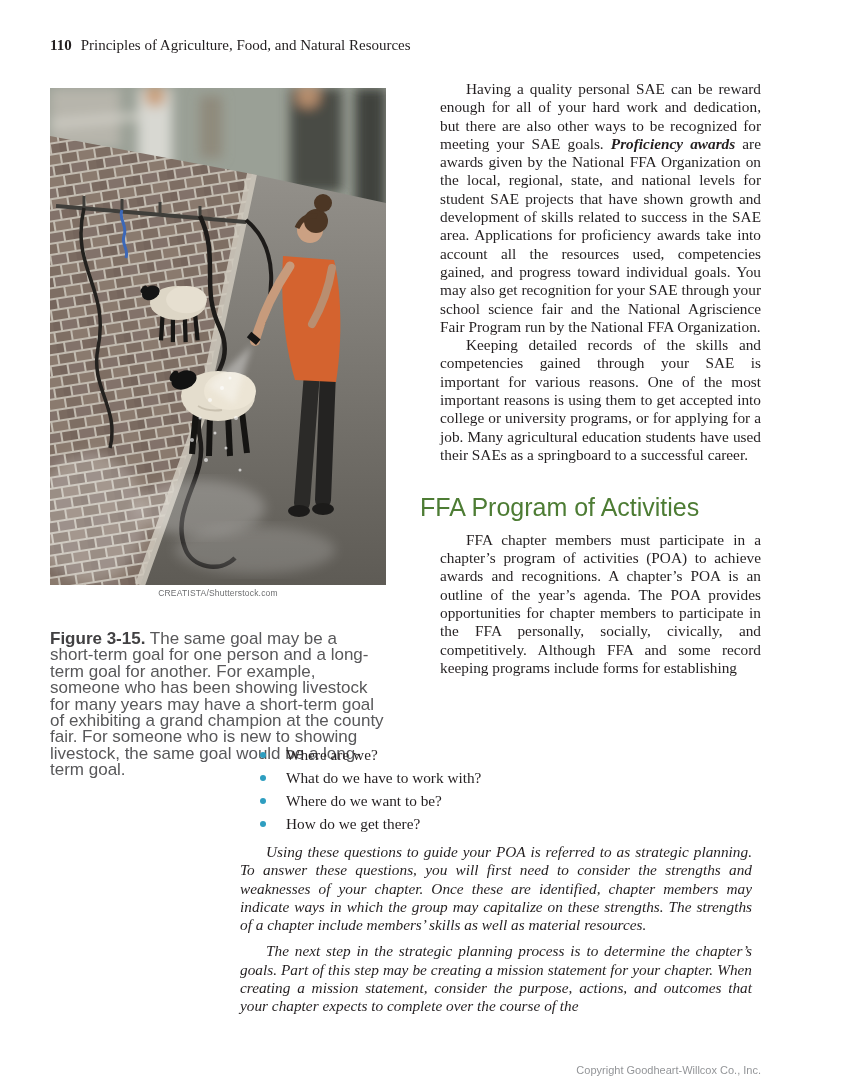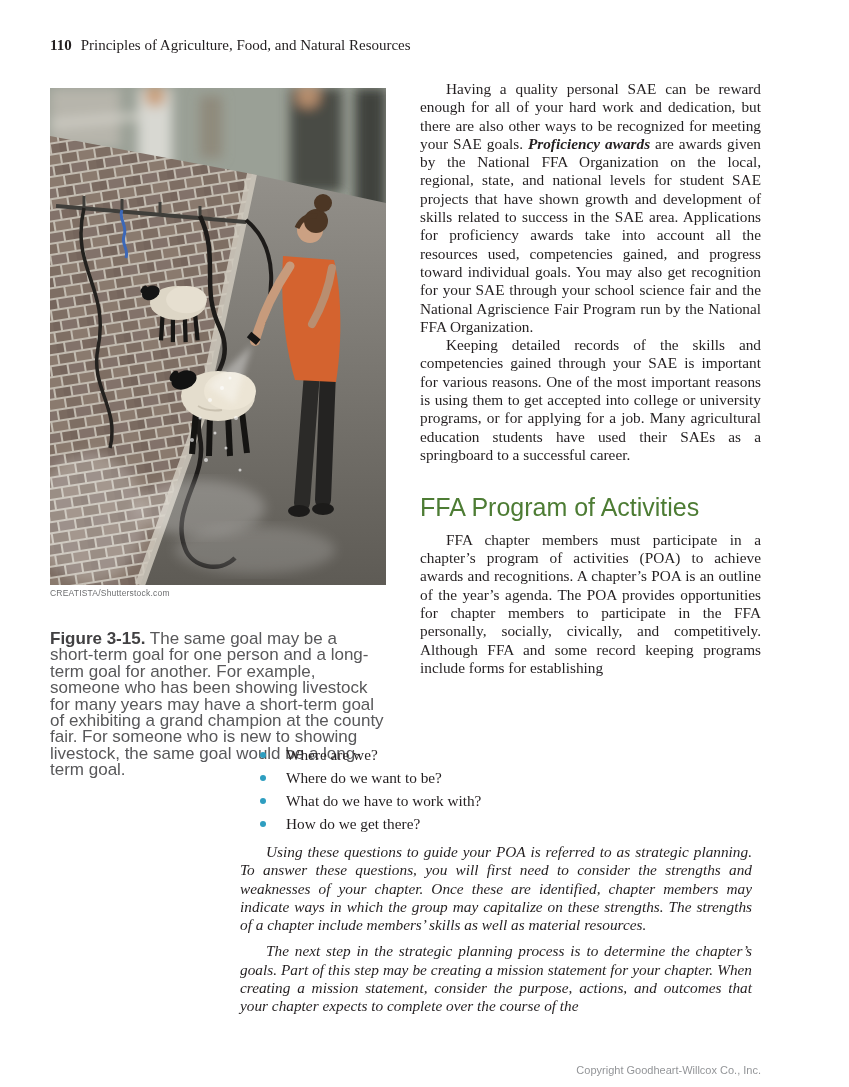--- a/index.html
+++ b/index.html
@@ -26,21 +26,21 @@
   }
   .running-head .pg-num{font-weight:bold;margin-right:9px;}
   
   .photo-box{
     position:absolute;left:50px;top:88px;width:336px;height:497px;
     background:#9aa096;overflow:hidden;
   }
   .photo-box svg{display:block;}
   .photo-credit{
     position:absolute;left:50px;top:588px;width:336px;
-    text-align:left;
+    text-align:center;
     font-family:"Liberation Sans",sans-serif;
     font-size:8.5px;color:#6d6e70;letter-spacing:.2px;
   }
   .figure-caption{
     position:absolute;left:50px;top:631px;width:334px;
     font-family:"Liberation Sans",sans-serif;
     font-size:17px;line-height:16.4px;color:var(--caption-gray);
   }
   .figure-caption .cap-label{font-weight:bold;color:#414042;}
   
@@ -53,20 +53,21 @@
     font-size:25px;line-height:1.1;
     color:var(--heading-green);
     margin:0 0 9px 0;
   }
   .section-heading.second{margin-top:30px;}
   p.body-p{
     font-size:15.3px;line-height:18.3px;
     text-align:justify;
     text-indent:26px;
     color:var(--body-text);
+    margin-left:20px;
   }
   p.body-p .em-term{font-weight:bold;font-style:italic;}
   
   .bottom-block{
     position:absolute;left:232px;top:722px;width:528px;
     font-size:15.3px;line-height:18.3px;color:var(--body-text);
   }
   .continuation{
     font-size:15.3px;line-height:18.3px;text-align:justify;text-indent:0;
   }
@@ -230,25 +231,25 @@
   </div>
 
   <div class="bottom-block">
     <ul class="questions">
       <li>
         <span class="bullet"></span>
         <span>Where are we?</span>
       </li>
       <li>
         <span class="bullet"></span>
+        <span>What do we have to work with?</span>
+      </li>
+      <li>
+        <span class="bullet"></span>
         <span>Where do we want to be?</span>
-      </li>
-      <li>
-        <span class="bullet"></span>
-        <span>What do we have to work with?</span>
       </li>
       <li>
         <span class="bullet"></span>
         <span>How do we get there?</span>
       </li>
     </ul>
     <p class="body-p">Using these questions to guide your POA is referred to as strategic planning. To answer these questions, you will first need to consider the strengths and weaknesses of your chapter. Once these are identified, chapter members may indicate ways in which the group may capitalize on these strengths. The strengths of a chapter include members’ skills as well as material resources.</p>
     <p class="body-p">The next step in the strategic planning process is to determine the chapter’s goals. Part of this step may be creating a mission statement for your chapter. When creating a mission statement, consider the purpose, actions, and outcomes that your chapter expects to complete over the course of the</p>
   </div>
 

